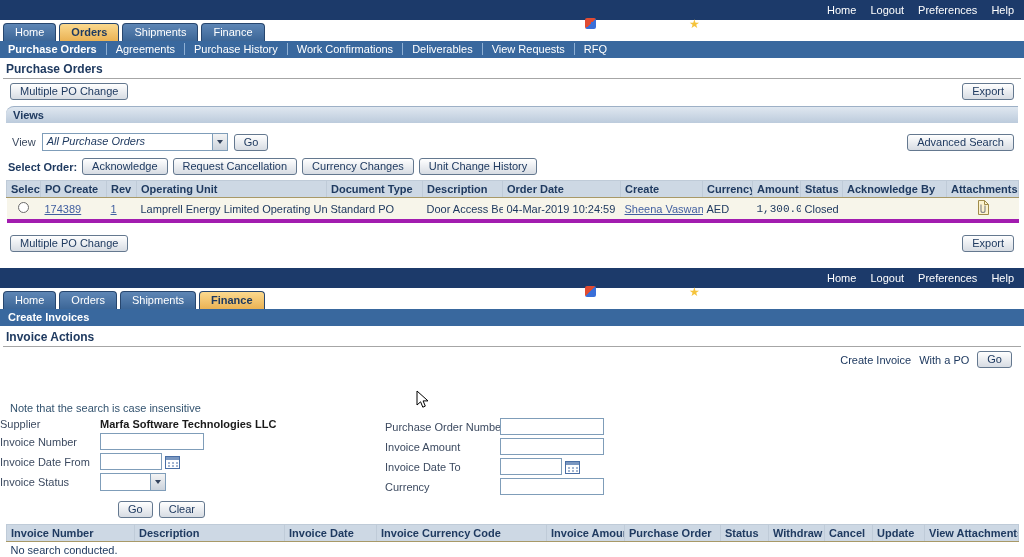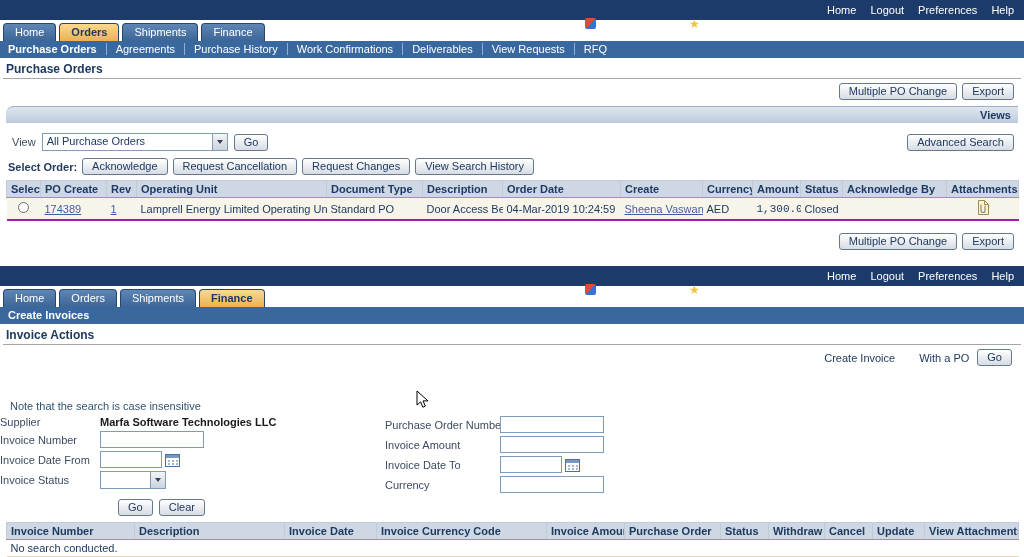--- a/index.html
+++ b/index.html
@@ -32,62 +32,62 @@
   
   .subnav { background:#39689e; color:#fff; padding:2px 8px 3px; display:flex; align-items:center; }
   .subnav .item { cursor:pointer; white-space:nowrap; }
   .subnav .item + .item { border-left:1px solid #8fb0d4; padding-left:9px; margin-left:9px; }
   .subnav .item.current { font-weight:bold; }
   .bluebar { background:#39689e; color:#fff; font-weight:bold; padding:2px 8px 3px; }
 
   .page-title { font-weight:bold; font-size:12px; padding:4px 0 2px 6px; }
   .rule { border:none; border-top:1px solid #a6a6a6; margin:0 3px; }
 
-  .btnrow { display:flex; gap:5px; justify-content:flex-end; padding:4px 10px 3px; }
+  .btnrow { display:flex; gap:5px; justify-content:space-between; padding:4px 10px 3px; }
   .btn { display:inline-block; padding:1px 9px 2px; background:linear-gradient(#ffffff,#d7dce3);
          border:1px solid #64788f; border-radius:3px; color:#1f3a60; font-size:11px;
          font-family:inherit; cursor:pointer; white-space:nowrap; }
 
   .strip { margin:3px 6px 2px; padding:2px 7px; font-weight:bold; color:#1f3a60;
            background:linear-gradient(#dfe7f0,#bccbdc); border-radius:8px 0 0 0;
-           border-top:1px solid #9db0c6;text-align:right; }
+           border-top:1px solid #9db0c6; }
 
   .views-row { display:flex; align-items:center; gap:6px; padding:8px 10px 5px 12px; }
   .lbl { color:#3c4a60; }
   .spacer { flex:1; }
 
   .selectbox { display:inline-flex; align-items:stretch; border:1px solid #7f9db9; background:#fff; height:18px; }
-  .selectbox .sb-text { padding:1px 4px 0; flex:1; overflow:hidden; white-space:nowrap; }
+  .selectbox .sb-text { padding:1px 4px 0; flex:1; overflow:hidden; white-space:nowrap;font-style:italic; }
   .selectbox .sb-btn { width:15px; background:linear-gradient(#f4f4f4,#ccd3dc); border-left:1px solid #7f9db9;
                        display:flex; align-items:center; justify-content:center; }
   .tri { width:0; height:0; border-left:3.5px solid transparent; border-right:3.5px solid transparent;
          border-top:4px solid #33425c; }
   .view-select { width:186px; }
   .status-select { width:66px; }
 
   .select-order-row { display:flex; align-items:center; gap:5px; padding:2px 8px 5px; }
   .bold-lbl { font-weight:bold; }
 
   
   table.grid { width:1012px; margin:0 6px; border-collapse:collapse; table-layout:fixed; }
   .grid th { background:#cdd8e4; color:#1f3a60; font-weight:bold; text-align:left; padding:2px 4px;
              border:1px solid #bfcbd8; border-bottom:1px solid #a89968; overflow:hidden; white-space:nowrap; }
-  .grid td { padding:2px 4px; border-bottom:2px solid #a21caf; overflow:hidden; white-space:nowrap; }
+  .grid td { padding:2px 4px; border-bottom:4px solid #a21caf; overflow:hidden; white-space:nowrap; }
   .grid .data-row td { background:#f7f5ea; }
   .link { color:#415fa0; text-decoration:underline; }
   .radio { width:11px; height:11px; border:1px solid #6b6b6b; border-radius:50%; display:inline-block; background:#fff; }
   .num { text-align:right;font-family:Liberation Mono, monospace; }
   .center { text-align:center; }
   .empty-row td { background:#fff; border-bottom:1px solid #e2dbc2; }
   .filler-row td { background:#f8f5eb; height:7px; }
 
   
   .invoice-actions { font-weight:bold; font-size:12px; padding:4px 0 2px 6px; }
   .create-inv-row { display:flex; justify-content:flex-end; align-items:center; gap:8px; padding:4px 12px 3px; }
-  .create-inv-row .wp { margin-left:16px; }
+  .create-inv-row .wp { margin-left:0; }
   .note { padding:3px 0 1px 10px; color:#33536f;margin-top:28px; }
   .form-wrap { display:flex; padding-top:3px; }
   .fcol-left { width:385px; }
   .fcol-right .flabel { width:115px; }
   .frow { display:flex; align-items:center; margin-bottom:3px; }
   .flabel { width:100px; text-align:left; padding-right:8px; color:#3c4a60; white-space:nowrap; }
   .supplier-value { font-weight:bold; color:#1a1a1a; }
   .txt { height:17px; border:1px solid #7f9db9; font-size:11px; font-family:inherit; padding:0 3px; background:#fff; }
   .w104 { width:104px; } .w62 { width:62px; }
   .cal { margin-left:3px; display:inline-flex; cursor:pointer; }
@@ -160,22 +160,22 @@
     </span>
     <button class="btn">Go</button>
     <span class="spacer"></span>
     <button class="btn">Advanced Search</button>
   </div>
 
   <div class="select-order-row">
     <span class="bold-lbl">Select Order:</span>
     <button class="btn">Acknowledge</button>
     <button class="btn">Request Cancellation</button>
-    <button class="btn">Request Changes</button>
-    <button class="btn">View Search History</button>
+    <button class="btn">Currency Changes</button>
+    <button class="btn">Unit Change History</button>
   </div>
 
   <table class="grid">
     <colgroup>
       <col style="width:34px">
         <col style="width:66px">
         <col style="width:30px">
         <col style="width:190px">
       <col style="width:96px">
         <col style="width:80px">

